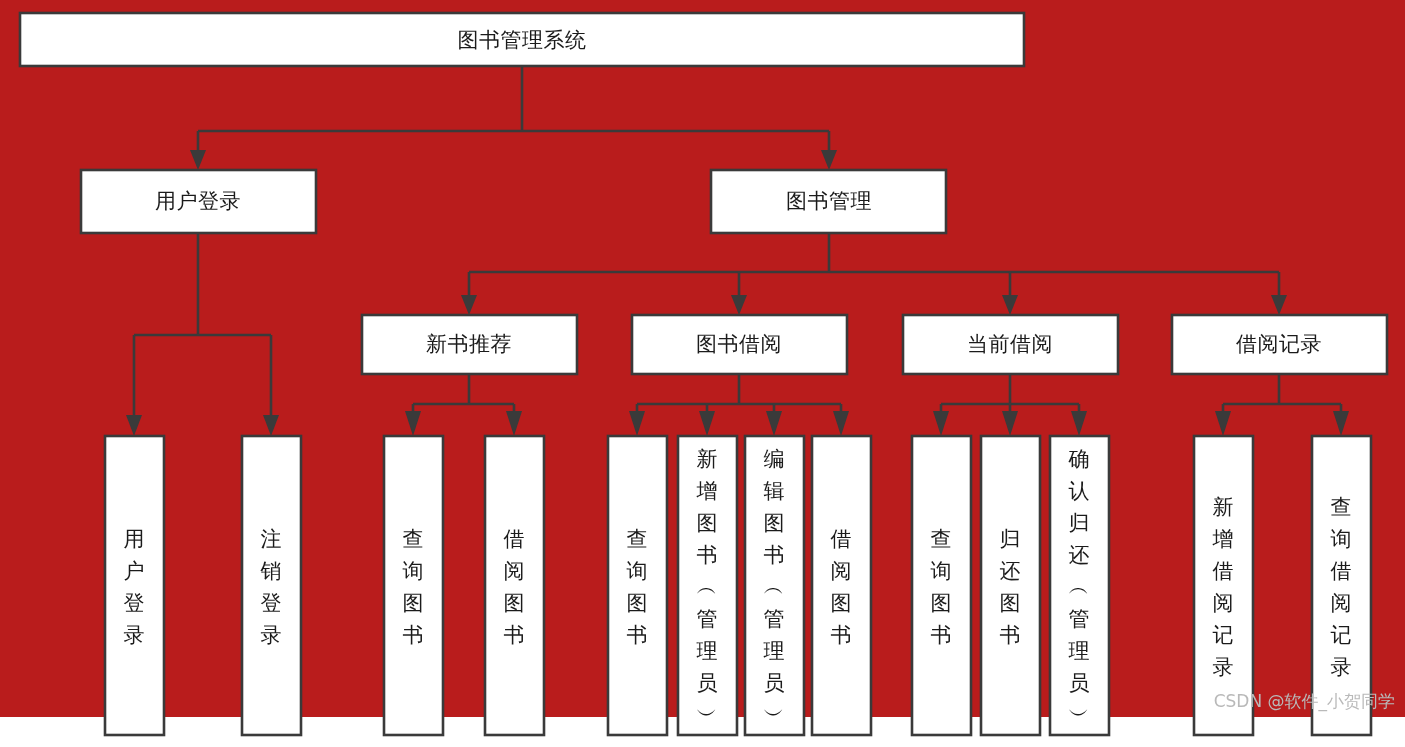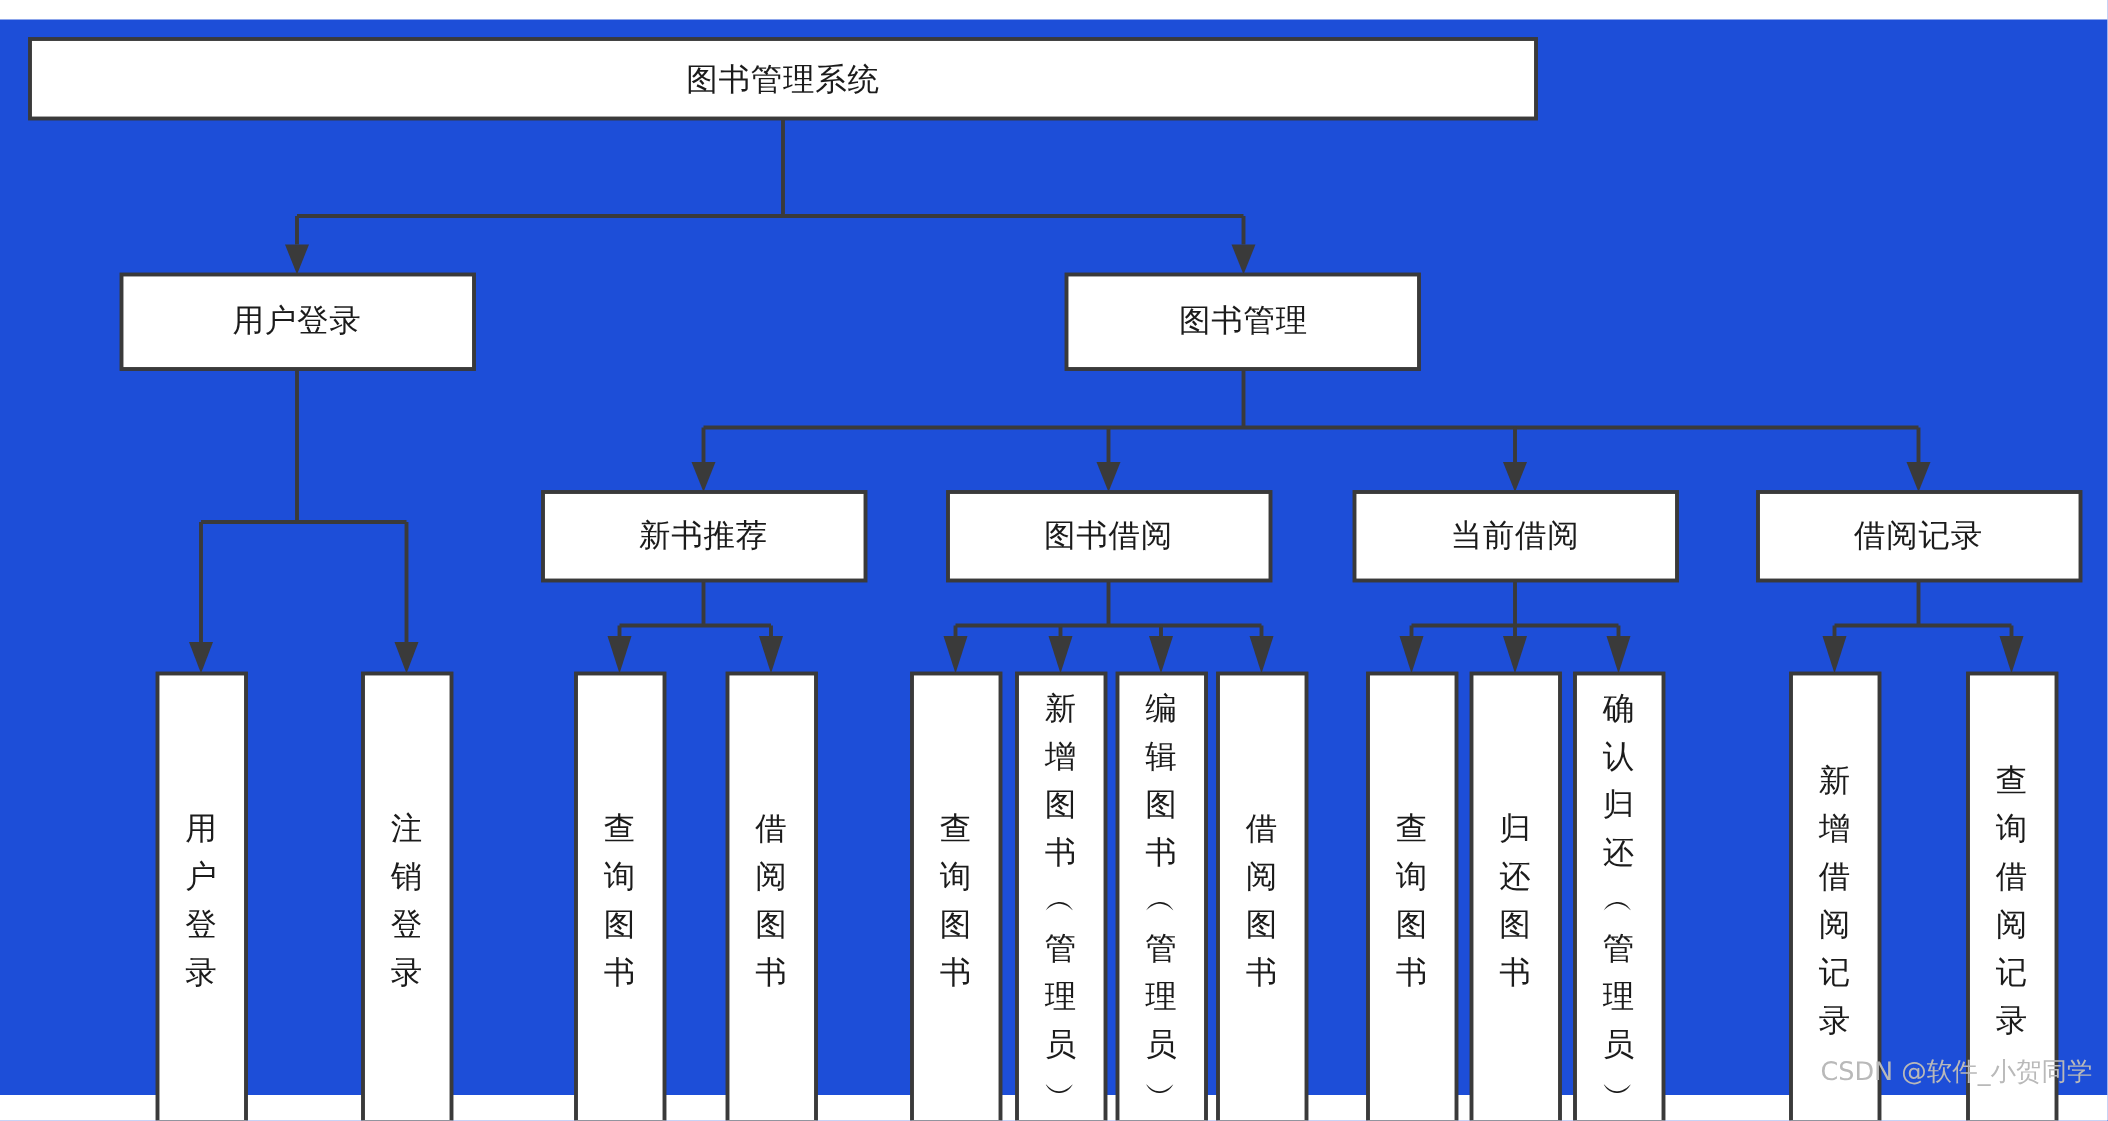--- a/index.html
+++ b/index.html
@@ -11,22 +11,21 @@
   body {
     width: 1405px;
     height: 747px;
     font-family: "DejaVu Sans", "Liberation Sans", sans-serif;
     overflow: hidden;
   }
   #diagram-root {
     position: relative;
     width: 1405px;
     height: 717px;
-    background: #1d4ed8;
-    margin-top: 13px;
+    background: #b91c1c;
   }
   svg#flowchart {
     position: absolute;
     left: 0;
     top: 0;
     width: 1405px;
     height: 747px;
     display: block;
   }
   .node-box {

